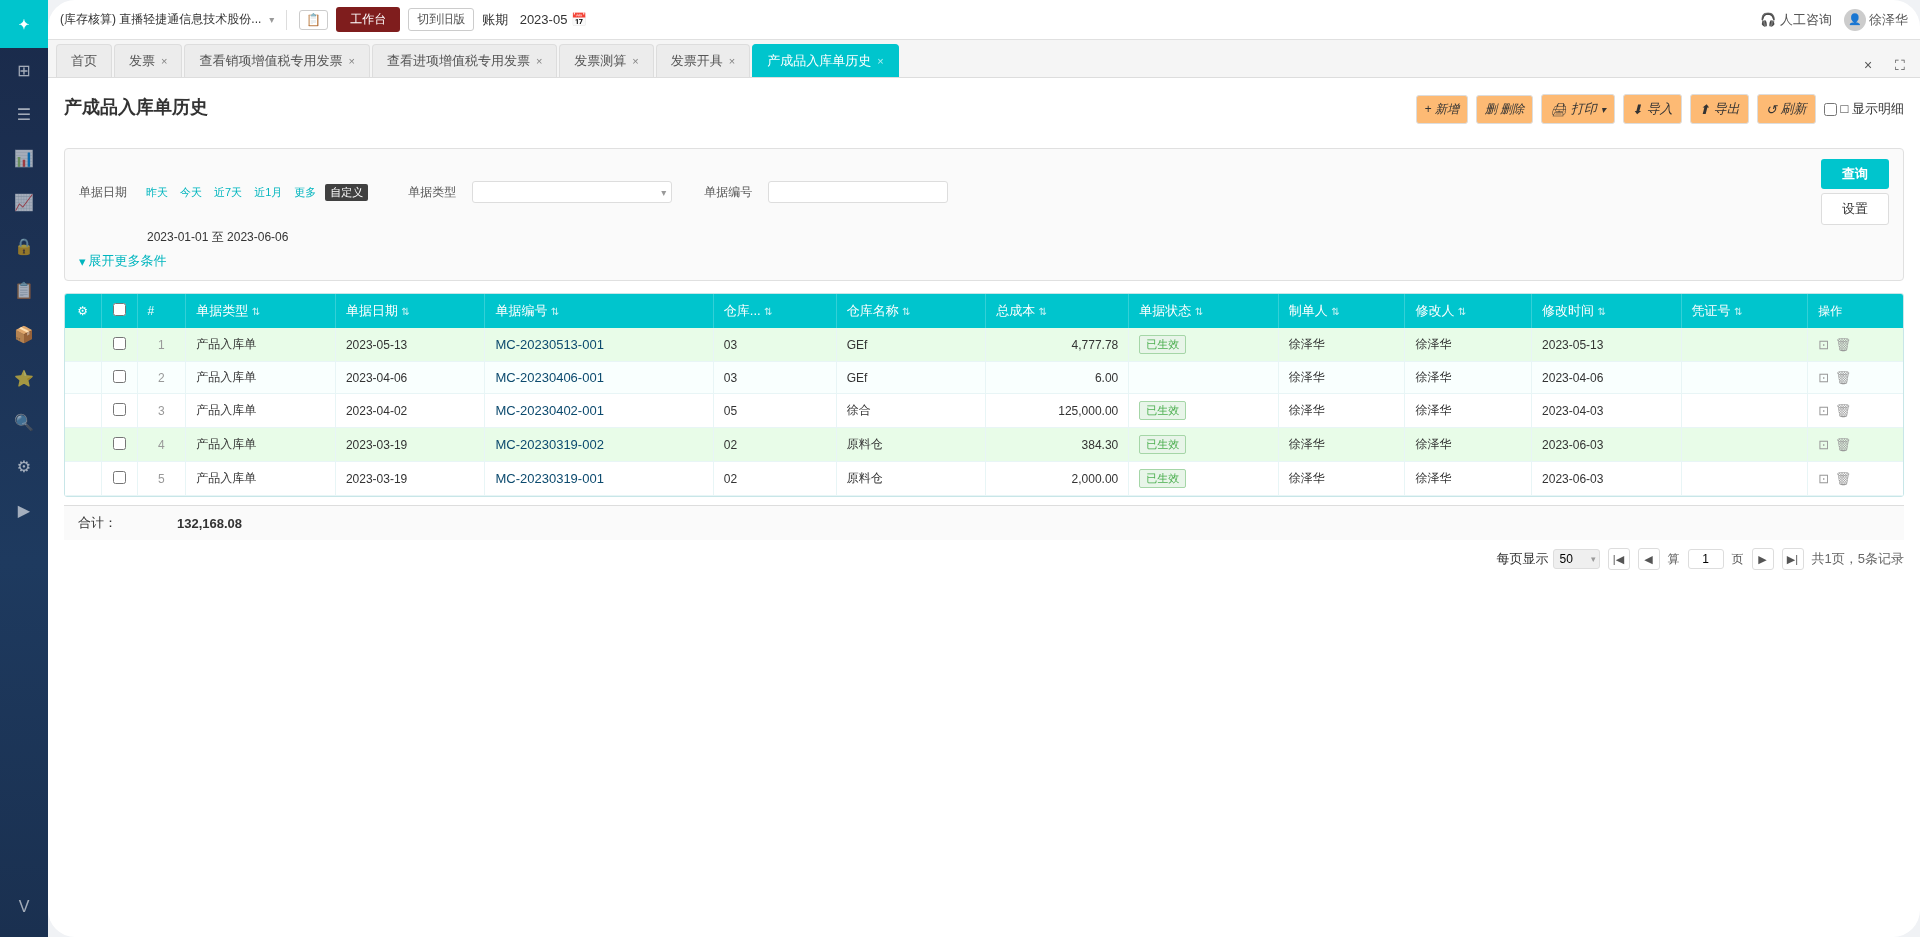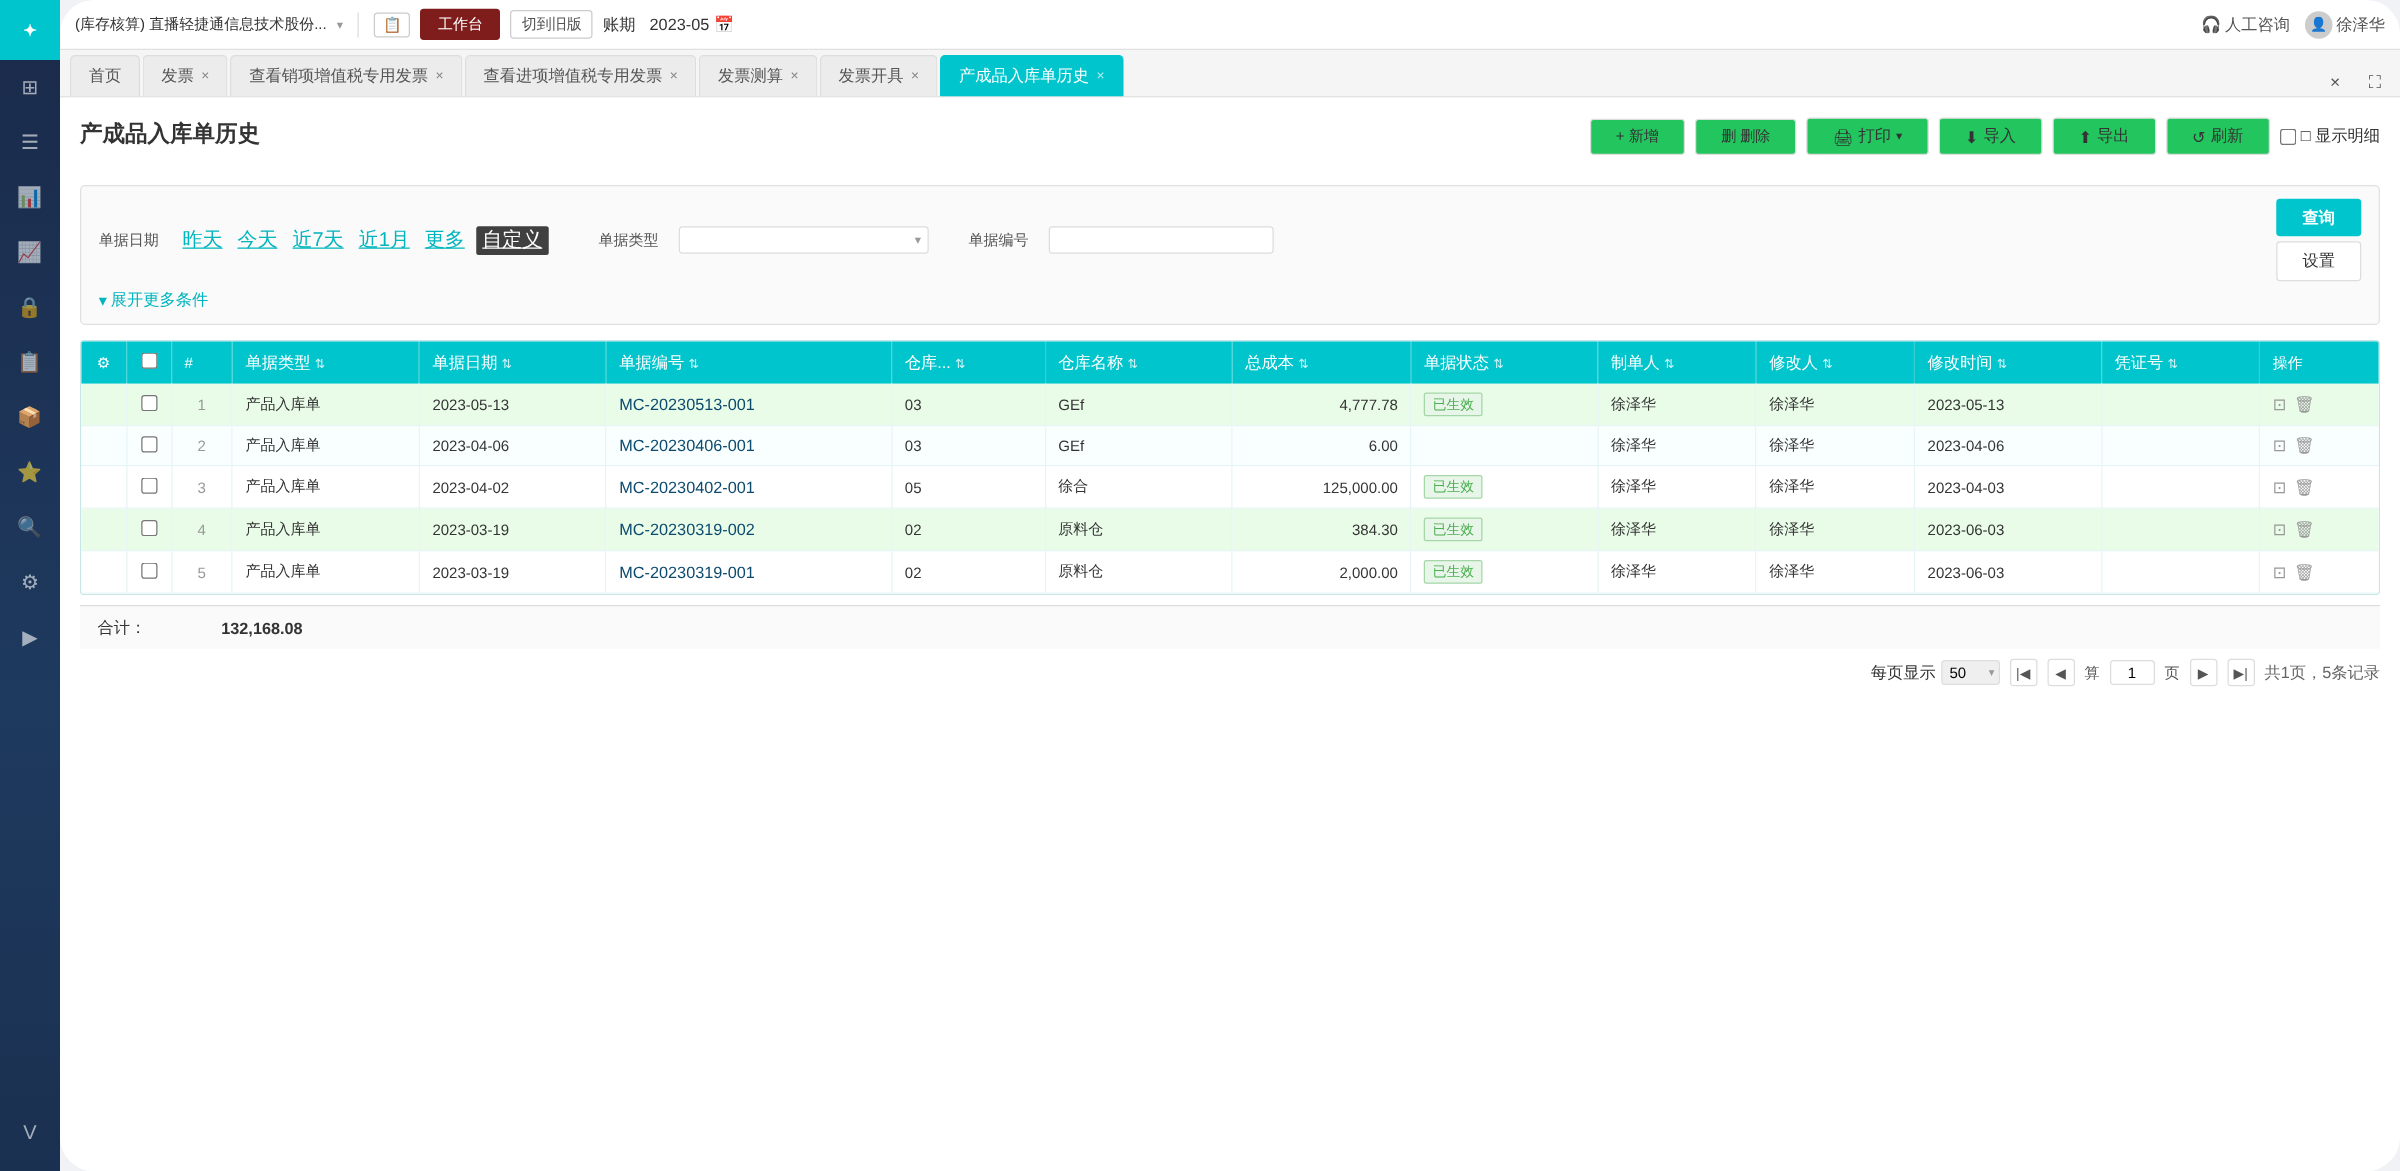--- a/index.html
+++ b/index.html
@@ -188,52 +188,52 @@
       display: flex;
       align-items: center;
       justify-content: flex-end;
       gap: 8px;
       margin-bottom: 12px;
     }
     .toolbar-btn {
       display: flex;
       align-items: center;
       gap: 4px;
-      padding: 5px 20px;
+      padding: 5px 8px;
       border: 1px solid #ddd;
-      background: #22c55e;
-      border-radius: 3px;
-      cursor: pointer;
-      font-size: 12px;
-      color: #333;
+      background: #fdba74;
+      border-radius: 3px;
+      cursor: pointer;
+      font-size: 12px;
+      color: #333;
+      font-style: italic;
     }
     .show-detail-label { font-size: 12px; color: #333; display: flex; align-items: center; gap: 4px; }
 
     
     .filter-bar {
       border: 1px solid #e0e0e0;
       border-radius: 4px;
       padding: 10px 14px;
       margin-bottom: 12px;
       background: #fafafa;
     }
     .filter-row {
       display: flex;
       align-items: center;
       gap: 16px;
       flex-wrap: wrap;
     }
     .filter-label { font-size: 12px; color: #555; white-space: nowrap; }
     .filter-shortcuts { display: flex; gap: 6px; }
     .filter-shortcut {
-      font-size: 16px;
+      font-size: 11px;
       color: #00b5be;
       cursor: pointer;
       padding: 1px 3px;
-      text-decoration: underline;
     }
     .filter-shortcut.active {
       background: #404040;
       color: white;
       border-radius: 2px;
       padding: 1px 5px;
     }
     .filter-type-label { font-size: 12px; color: #555; margin-left: 24px; }
     .filter-select {
       border: 1px solid #ddd;
@@ -558,20 +558,23 @@
             <option value="产品入库单">产品入库单</option>
           </select>
         </div>
         <span class="filter-number-label">单据编号</span>
         <input class="filter-input" type="text" value="" style="">
         <div class="filter-buttons">
           <button class="query-btn">查询</button>
           <button class="settings-btn">设置</button>
         </div>
       </div>
+      <div style="margin-top:4px;display:flex;align-items:center;gap:8px;">
+        <span style="font-size:12px;color:#333;margin-left:68px;">2023-01-01 至 2023-06-06</span>
+      </div>
       <div class="expand-btn">
         <span>▾</span>
         <span>展开更多条件</span>
       </div>
     </div>
 
     <div class="table-wrap">
       <table>
         <thead>
           <tr>

